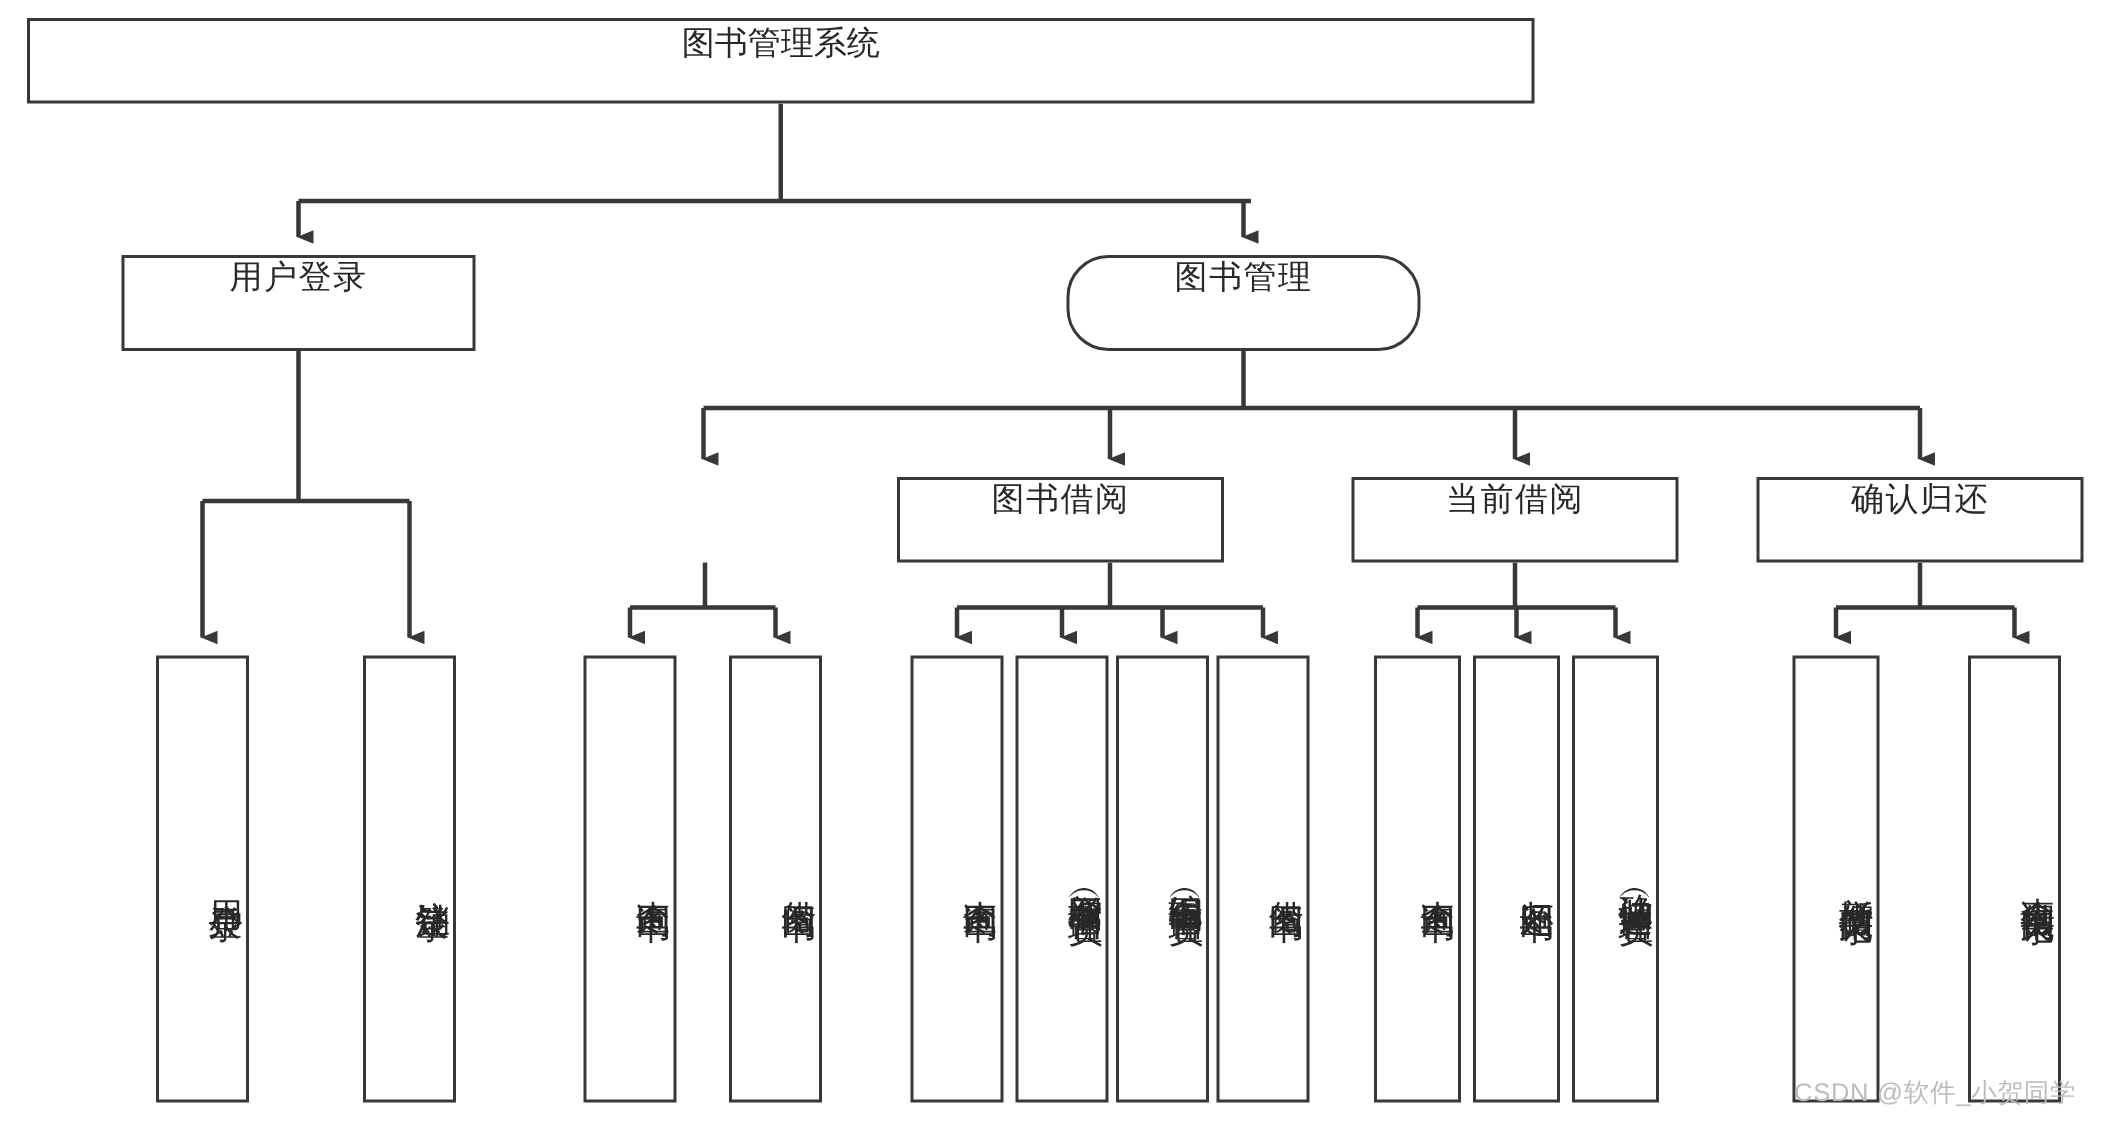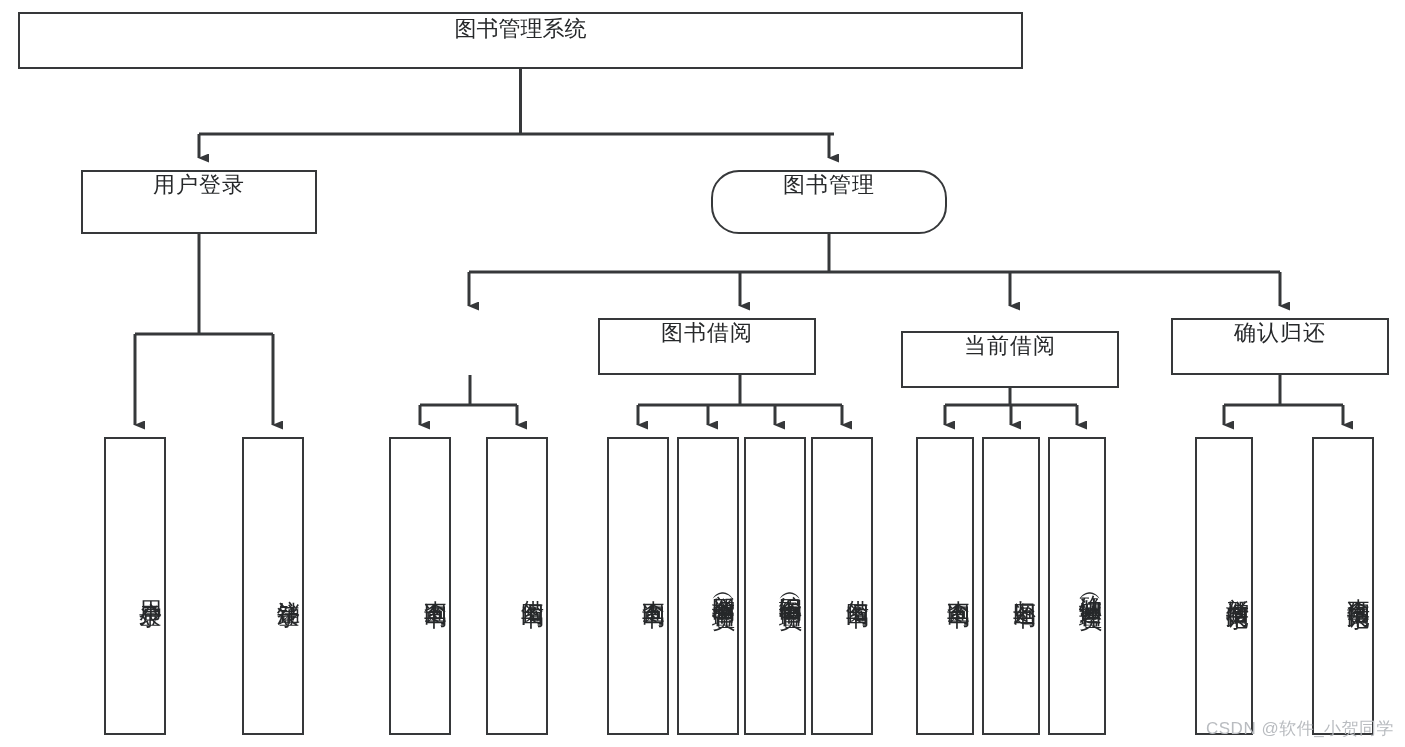--- a/index.html
+++ b/index.html
@@ -61,21 +61,20 @@
     display: block;
     margin: auto 0;
   }
   .watermark {
     position: absolute;
     font-size: 17px;
     color: #b9bcc0;
     white-space: nowrap;
     z-index: 3;
     letter-spacing: 0.5px;
-    padding-left: 10px;
   }
 </style>
 </head>
 <body>
 
 <div id="canvas">
 
   <svg id="wires" viewBox="0 0 1405 747">
     <defs>
       <marker id="arrowhead" markerWidth="9" markerHeight="11" refX="4.5" refY="10" orient="auto" markerUnits="userSpaceOnUse">
@@ -135,21 +134,21 @@
   <div class="node h" id="node-l2-0" style="left: 81px; top: 170px; width: 236px; height: 64px;">
     <span>用户登录</span>
   </div>
   <div class="node h" id="node-l2-1" style="left: 711px; top: 170px; width: 236px; height: 64px; border-radius: 28px;">
     <span>图书管理</span>
   </div>
 
   <div class="node h" id="node-l3-1" style="left: 598px; top: 318px; width: 218px; height: 57px;">
     <span>图书借阅</span>
   </div>
-  <div class="node h" id="node-l3-2" style="left: 901px; top: 318px; width: 218px; height: 57px; margin-top: 13px;">
+  <div class="node h" id="node-l3-2" style="left: 901px; top: 318px; width: 218px; height: 57px;">
     <span>当前借阅</span>
   </div>
   <div class="node h" id="node-l3-3" style="left: 1171px; top: 318px; width: 218px; height: 57px;">
     <span>确认归还</span>
   </div>
 
   <div class="node v" id="node-leaf-0" style="left: 104px; top: 437px; width: 62px; height: 298px;">
     <span class="vtxt">用户登录</span>
   </div>
   <div class="node v" id="node-leaf-1" style="left: 242px; top: 437px; width: 62px; height: 298px;">

